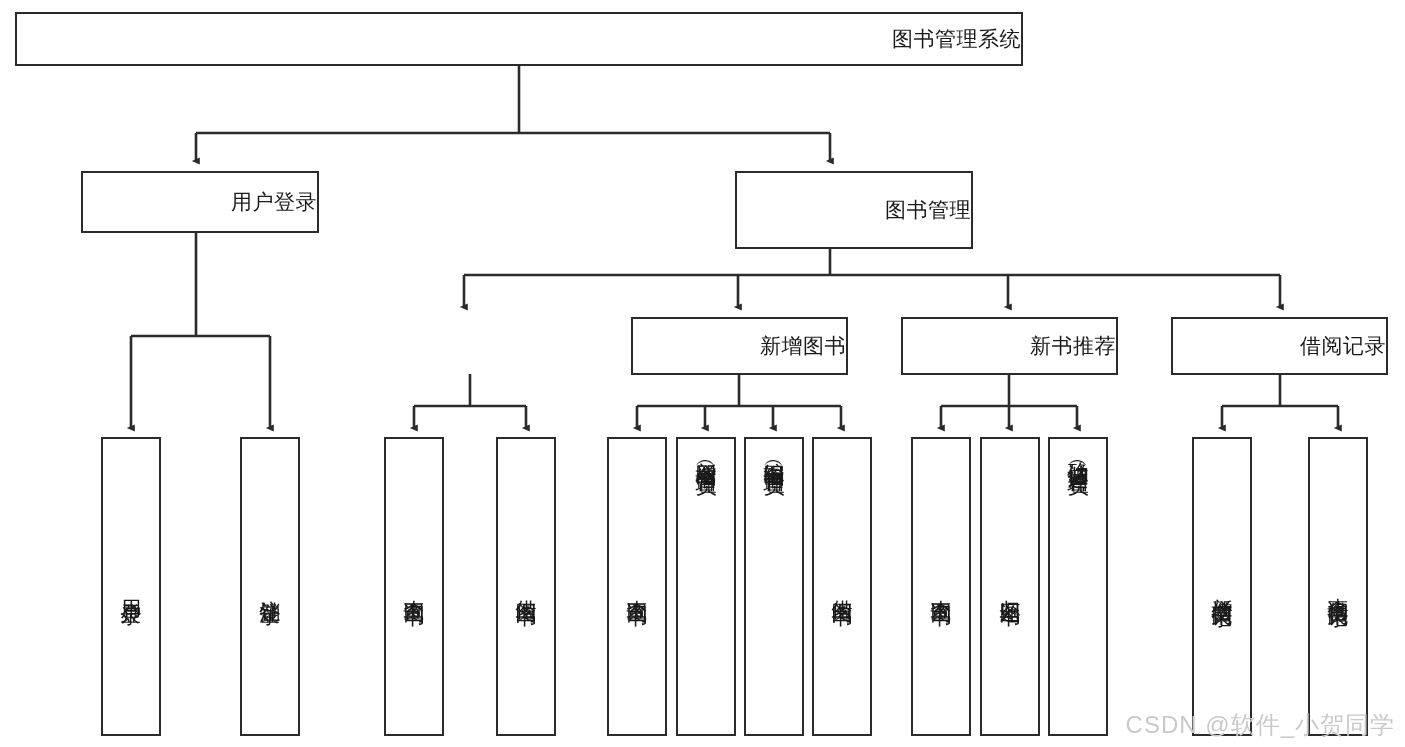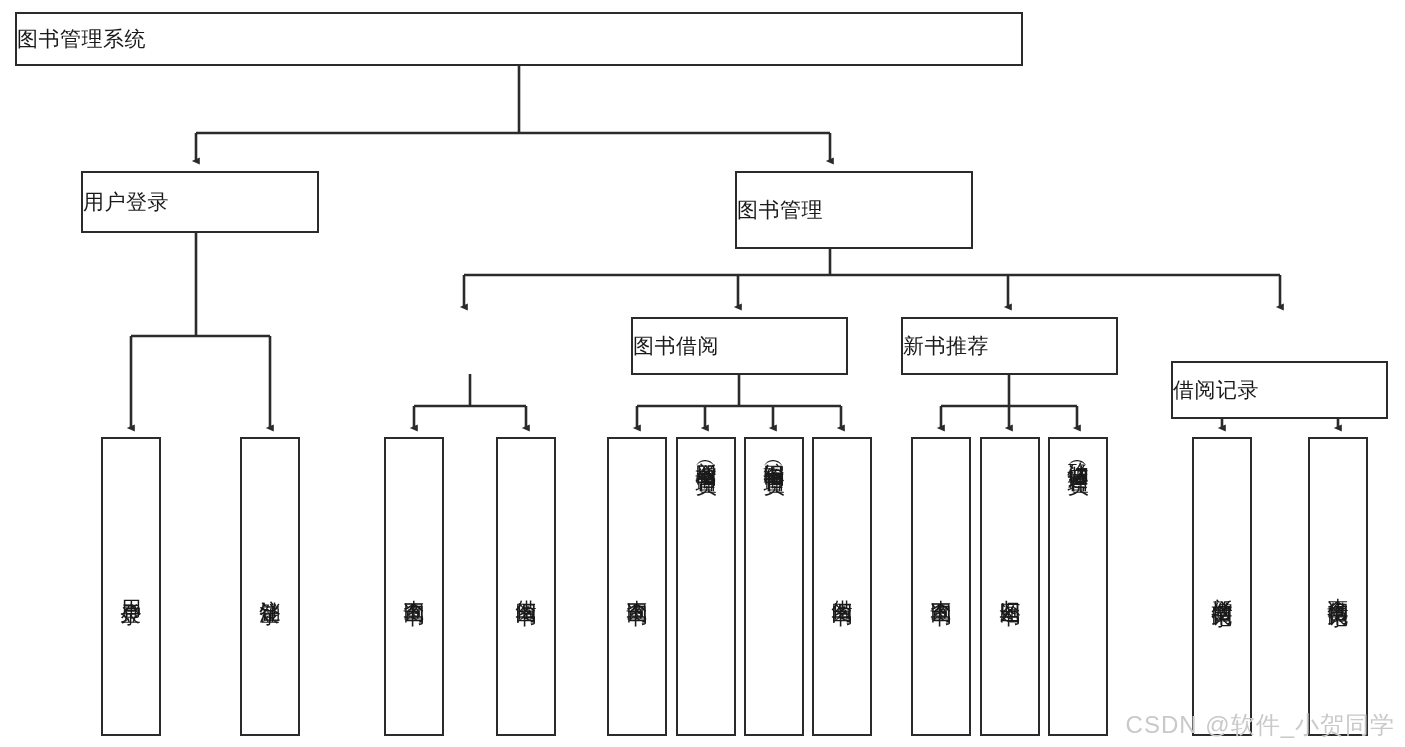--- a/index.html
+++ b/index.html
@@ -21,21 +21,21 @@
     width:1405px; height:747px;
     pointer-events:none;
   }
   .node{
     position:absolute;
     box-sizing:border-box;
     background:#ffffff;
     border:2.5px solid #2b2b2b;
     display:flex;
     align-items:center;
-    justify-content:flex-start;
+    justify-content:flex-end;
     z-index:3;
   }
   .node .label{
     font-size:21px;
     line-height:1.18;
     letter-spacing:0.5px;
     color:#1a1a1a;
     white-space:nowrap;
   }
   
@@ -129,26 +129,26 @@
   </div>
 
   <div class="node" style="left:81px; top:171px; width:238px; height:62px;">
     <span class="label">用户登录</span>
   </div>
   <div class="node" style="left:735px; top:171px; width:238px; height:78px;">
     <span class="label">图书管理</span>
   </div>
 
   <div class="node" style="left:631px; top:317px; width:217px; height:58px;">
-    <span class="label">图书借阅</span>
+    <span class="label">新增图书</span>
   </div>
   <div class="node" style="left:901px; top:317px; width:217px; height:58px;">
     <span class="label">新书推荐</span>
   </div>
-  <div class="node" style="left:1171px; top:317px; width:217px; height:58px;margin-top:44px;">
+  <div class="node" style="left:1171px; top:317px; width:217px; height:58px;">
     <span class="label">借阅记录</span>
   </div>
 
   <div class="node vert midtext" style="left:101px; top:437px; width:60px; height:299px;">
     <span class="label">用户登录</span>
   </div>
   <div class="node vert midtext" style="left:240px; top:437px; width:60px; height:299px;">
     <span class="label">注销登录</span>
   </div>
 

